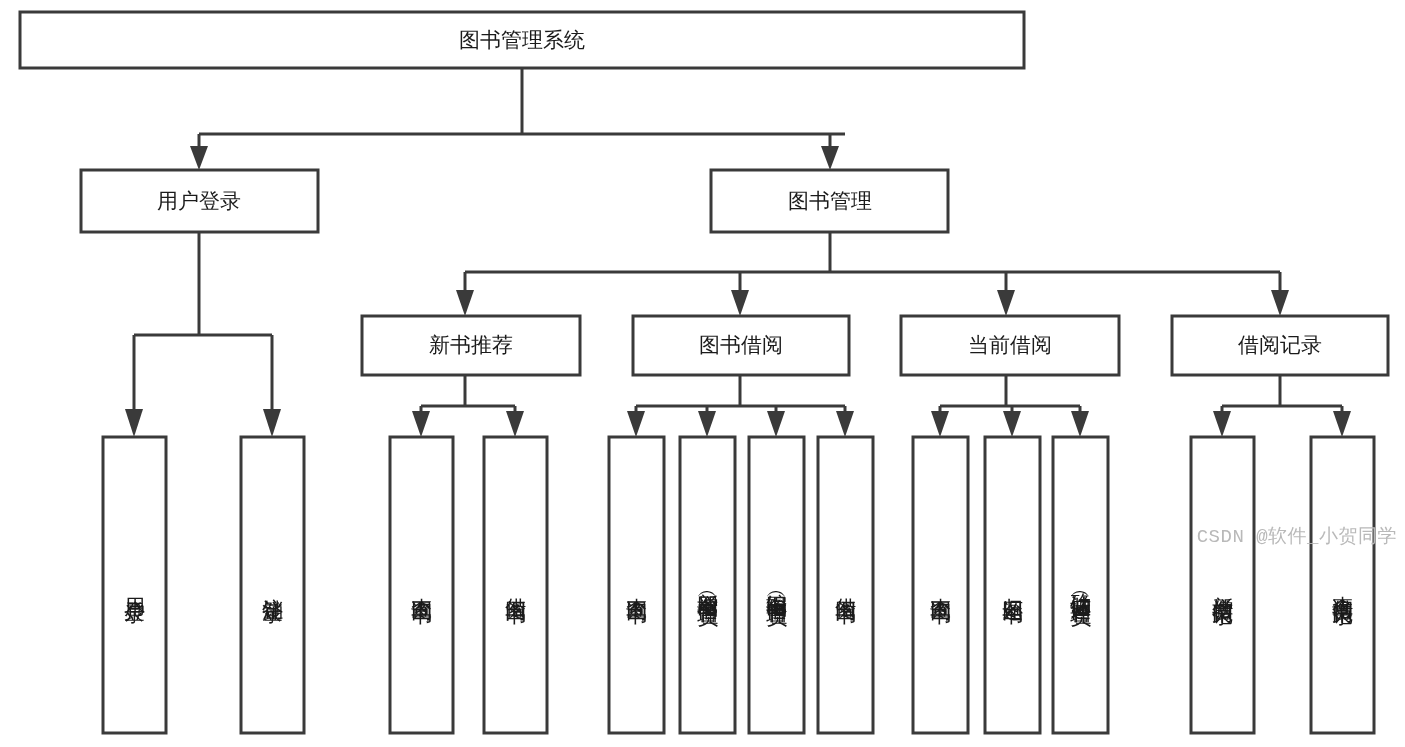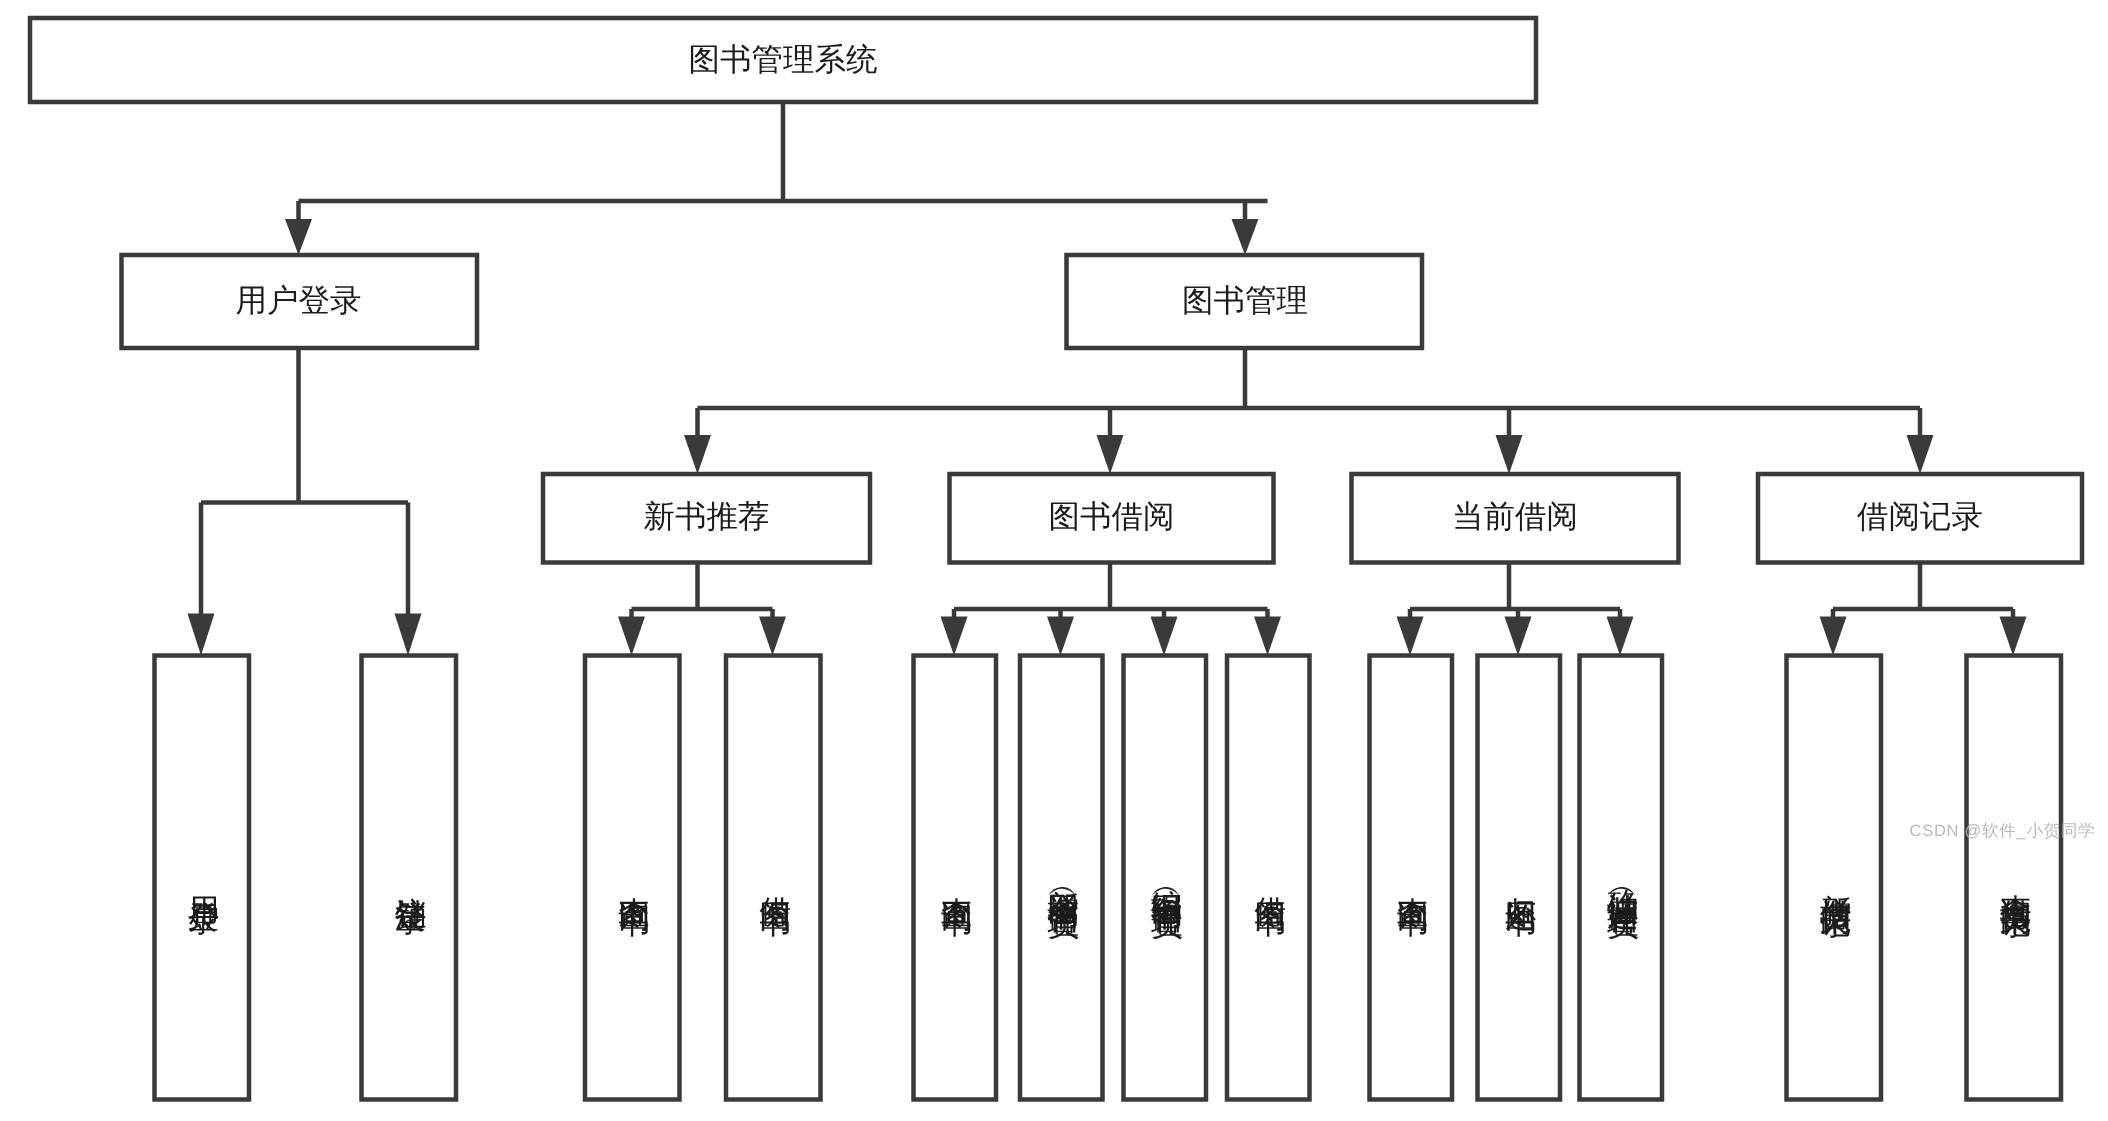--- a/index.html
+++ b/index.html
@@ -60,23 +60,23 @@
     text-align: center;
     display: flex;
     align-items: center;
     justify-content: center;
     white-space: nowrap;
     pointer-events: none;
   }
   .watermark {
     position: absolute;
     right: 8px;
-    bottom: 10px;
-    font-family: Liberation Sans, sans-serif;
-    font-size: 11px;
+    bottom: 22px;
+    font-family: Liberation Mono, monospace;
+    font-size: 19px;
     color: #b9b9b9;
     letter-spacing: 0.5px;
     white-space: nowrap;
   }
 </style>
 </head>
 <body>
 
 <div id="diagram-root">
 

